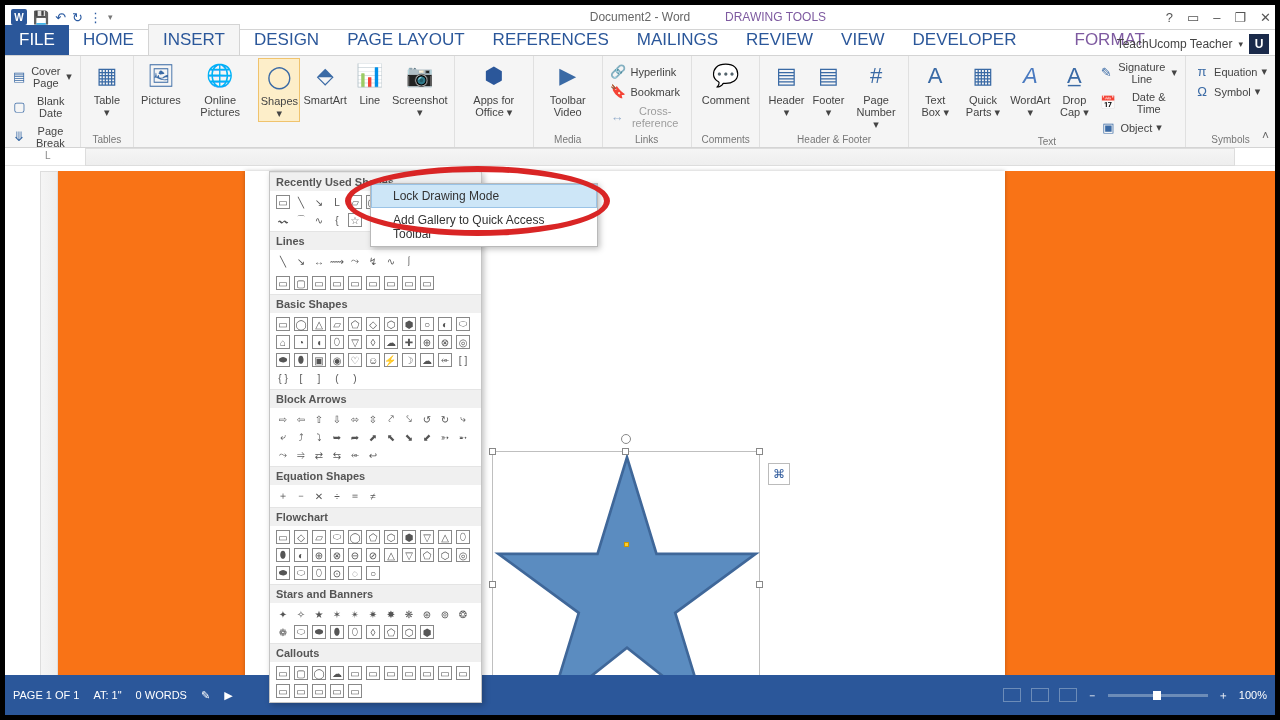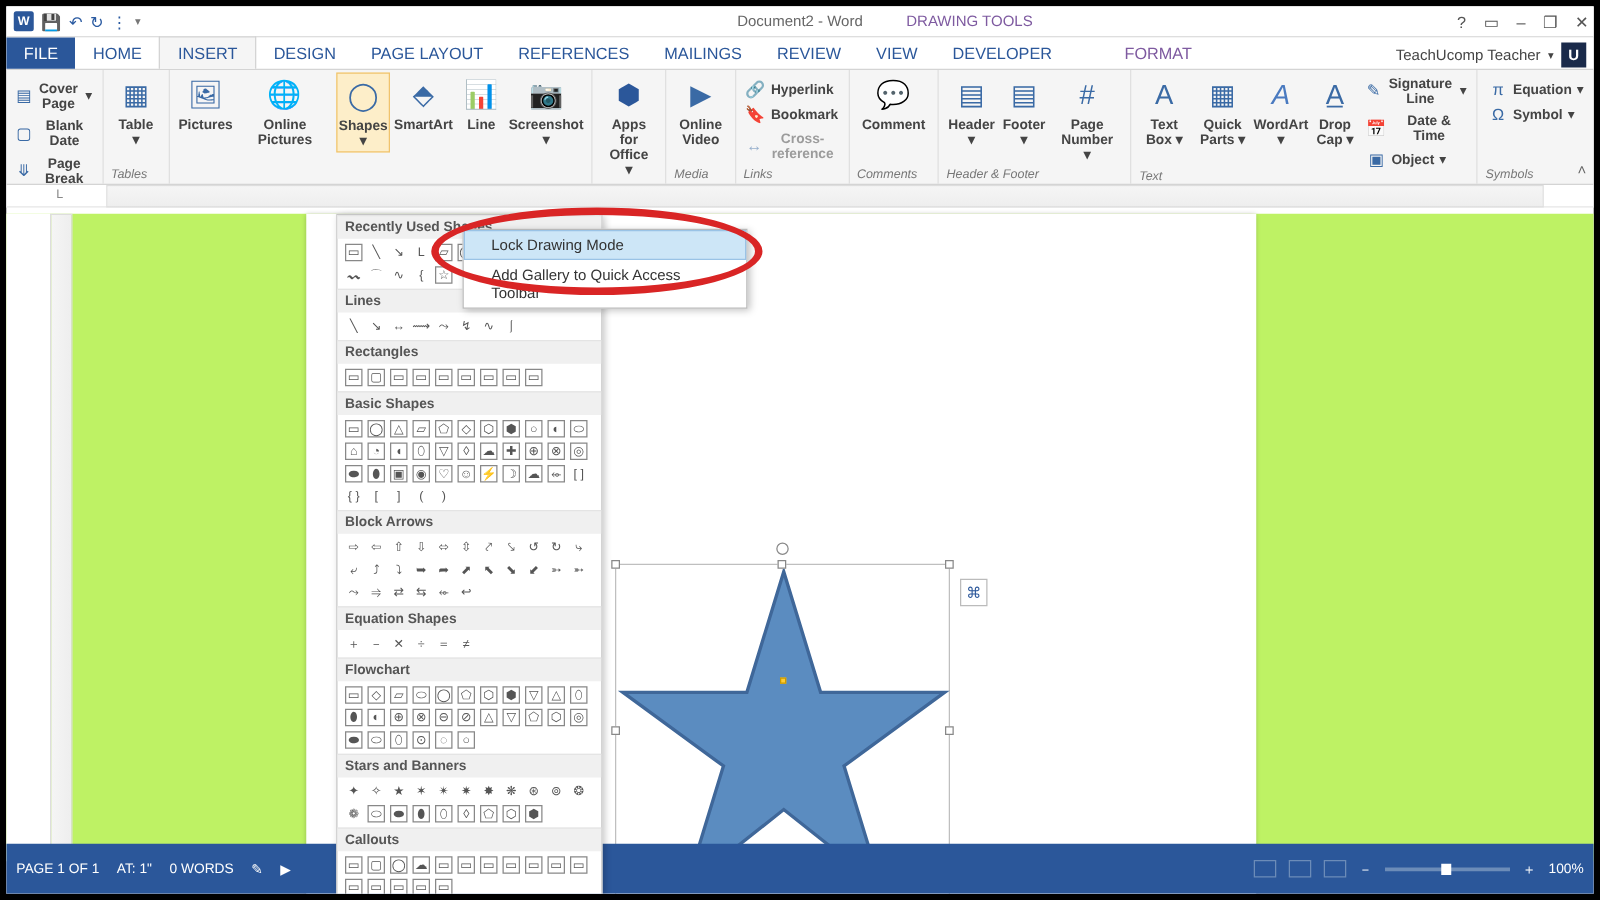--- a/index.html
+++ b/index.html
@@ -6,40 +6,40 @@
   body { background: #fff; width: 1280px; height: 720px; overflow: hidden; border: 5px solid #000; position: relative; }
   .titlebar { height: 25px; background: #fff; display: flex; align-items: center; font-size: 12px; color: #555; border-bottom: 1px solid #d4d4d4; position: relative; }
   .qat { display: flex; align-items: center; gap: 6px; padding-left: 6px; }
   .qat .wicon { width: 16px; height: 16px; background: #2b579a; color:#fff; font-size:10px; font-weight:bold; display:flex; align-items:center; justify-content:center; border-radius:2px;}
   .qat span { color:#2a5aa1; font-size:13px; }
   .title-center { position:absolute; left:50%; transform:translateX(-50%); color:#666; }
   .contextual-label { position:absolute; left:720px; color:#7e5aa0; font-size:12px; }
   .winbtns { position:absolute; right:4px; display:flex; gap:14px; color:#555; font-size:13px;}
   .winbtns span { cursor:pointer; }
   .tabs { height: 26px; background:#fff; display:flex; align-items:flex-end; font-size:12px; border-bottom:1px solid #d4d4d4; position:relative;}
-  .tab { padding:5px 14px; color:#2b579a; cursor:pointer; text-transform:uppercase; font-size:13px;}
+  .tab { padding:5px 14px; color:#2b579a; cursor:pointer; text-transform:uppercase; font-size:17px;}
   .tab.file { background:#2b579a; color:#fff; }
   .tab.active { background:#f5f5f5; border:1px solid #d4d4d4; border-bottom:none; color:#2b579a;}
   .tab.context { color:#7e5aa0; }
   .account { position:absolute; right:6px; top:4px; font-size:12px; color:#444; display:flex; align-items:center; gap:6px;}
   .account .ubox{width:20px;height:20px;background:#1a2a4a;color:#fff;display:flex;align-items:center;justify-content:center;font-weight:bold;font-size:12px;}
   .ribbon { height:92px; background:#f5f5f5; border-bottom:1px solid #d4d4d4; display:flex; font-size:11px; color:#444; position:relative;}
   .group { border-right:1px solid #e0e0e0; padding:2px 6px 0 6px; display:flex; flex-direction:column; justify-content:space-between; align-items:center;}
-  .group-label { font-size:10px; color:#777; padding-bottom:2px; width:100%;font-style:italic;}
+  .group-label { font-size:10px; color:#777; text-align:center; padding-bottom:2px; width:100%;}
   .grow { display:flex; gap:2px; align-items:flex-start;}
   .rbtn { display:flex; flex-direction:column; align-items:center; justify-content:flex-start; padding:2px 4px; cursor:pointer; min-width:40px; text-align:center;}
   .rbtn .ico { width:32px; height:32px; display:flex; align-items:center; justify-content:center; font-size:22px; color:#3a6aa5;}
-  .rbtn .lbl { font-size:11px; line-height:12px; margin-top:2px; color:#444;font-weight:bold;}
+  .rbtn .lbl { font-size:11px; line-height:12px; margin-top:2px; color:#444;}
   .rbtn.small { flex-direction:row; min-width:auto; gap:4px; padding:1px 2px;}
   .rbtn.small .ico{width:16px;height:16px;font-size:13px;}
   .vlist { display:flex; flex-direction:column; align-items:flex-start; gap:2px;}
   .ribbon-collapse { position:absolute; right:6px; bottom:4px; font-size:12px; color:#666; cursor:pointer;}
   .ruler-area { height:18px; background:#fff; border-bottom:1px solid #e6e6e6; position:relative; font-size:9px; color:#888;}
   .ruler { position:absolute; left:80px; right:40px; top:0; height:18px; background:linear-gradient(#f5f5f5,#eee); border:1px solid #ddd;}
-  .doc-area { position:absolute; top:166px; bottom:26px; left:0; right:0; background:#bef264;}
+  .doc-area { position:absolute; top:166px; bottom:26px; left:0; right:0; background:#f97316;}
   .left-ruler { position:absolute; left:35px; top:0; bottom:0; width:18px; background:linear-gradient(90deg,#f5f5f5,#eee); border:1px solid #ddd;}
   .left-margin { position:absolute; left:0; top:0; bottom:0; width:35px; background:#fff;}
   .page { position:absolute; left:240px; top:0; width:760px; height:900px; background:#fff; box-shadow:0 0 4px rgba(0,0,0,0.25);}
   
   .shapes-drop { position:absolute; left:264px; top:0; width:213px; background:#fff; border:1px solid #c5c5c5; box-shadow:2px 2px 6px rgba(0,0,0,0.25); z-index:50; font-size:11px; color:#444;}
   .shapes-drop .cat { background:#f0f0f0; padding:3px 6px; font-weight:600; color:#555; border-top:1px solid #e4e4e4;}
   .shapes-drop .icons { padding:4px 6px; display:flex; flex-wrap:wrap; gap:4px;}
   .shapes-drop .icons span { width:14px; height:14px; border:1px solid #888; font-size:10px; display:flex; align-items:center; justify-content:center; color:#555; cursor:pointer;}
   .shapes-drop .icons span.nob { border:none; }
   
@@ -161,21 +161,21 @@
   <div class="group">
     <div class="rbtn">
         <span class="ico" style="color:#2b579a">⬢</span>
         <span class="lbl"><span>Apps for Office</span> ▾</span>
       </div>
     <div class="group-label" style="visibility:hidden">Apps</div>
   </div>
   <div class="group">
     <div class="rbtn">
         <span class="ico">▶</span>
-        <span class="lbl"><span>Online Video</span></span>
+        <span class="lbl"><span>Toolbar Video</span></span>
       </div>
     <div class="group-label">Media</div>
   </div>
   <div class="group">
     <div class="vlist" style="padding-top:4px">
       <div class="rbtn small">
           <span class="ico">🔗</span>
           <span class="lbl">Hyperlink</span>
         </div>
       <div class="rbtn small">
@@ -286,21 +286,20 @@
     <div class="icons">
       <span class="nob">╲</span>
         <span class="nob">↘</span>
         <span class="nob">↔</span>
         <span class="nob">⟿</span>
         <span class="nob">⤳</span>
         <span class="nob">↯</span>
         <span class="nob">∿</span>
         <span class="nob">⎰</span>
     </div>
-    <div class="cat">Rectangles</div>
     <div class="icons">
       <span>▭</span>
         <span>▢</span>
         <span>▭</span>
         <span>▭</span>
         <span>▭</span>
         <span>▭</span>
         <span>▭</span>
         <span>▭</span>
         <span>▭</span>

